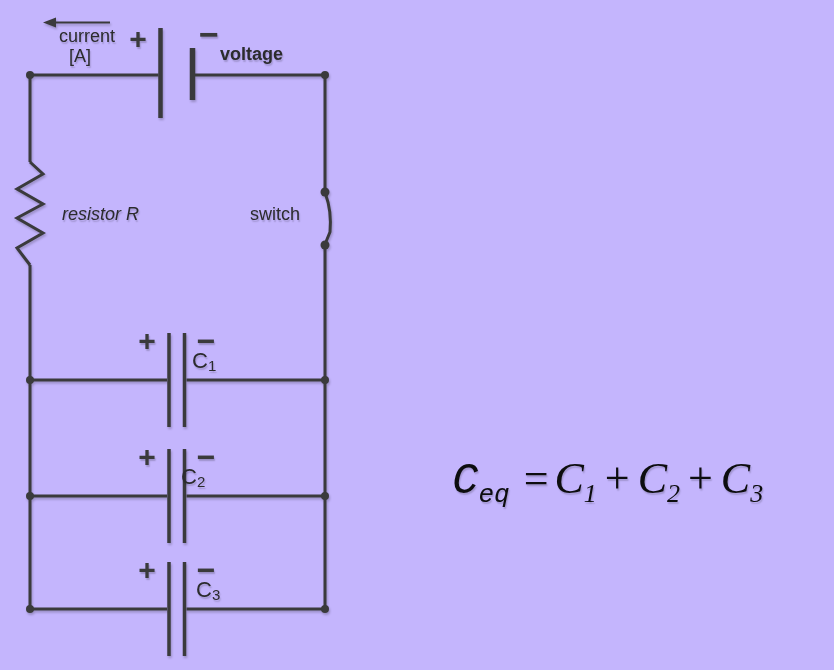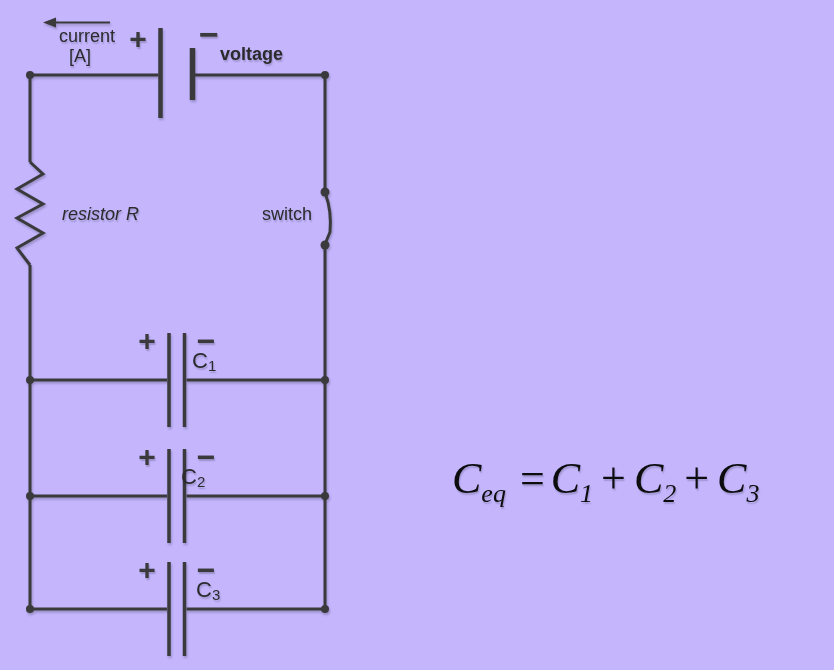--- a/index.html
+++ b/index.html
@@ -30,21 +30,21 @@
   .cap-name{position:absolute;font-size:22px;line-height:24px;color:var(--label-color);
     text-shadow:1px 1.5px 1.5px rgba(0,0,0,0.18);}
   .cap-name sub{font-size:15px;vertical-align:-3px;}
   
   #current-label{left:42px;top:26px;width:90px;}
   #current-unit{left:35px;top:46px;width:90px;}
   #battery-plus{left:122px;top:21px;}
   #battery-minus{left:193px;top:16px;font-size:34px;}
   #voltage-label{left:220px;top:44px;font-weight:bold;}
   #resistor-label{left:62px;top:204px;font-style:italic;}
-  #switch-label{left:250px;top:204px;margin-left:12px;}
+  #switch-label{left:250px;top:204px;}
   .cap-plus{left:131px;}
   .cap-minus{left:190px;font-size:32px;}
   .row1 .cap-plus,.row1 .cap-minus{top:323px;}
   .row2 .cap-plus,.row2 .cap-minus{top:439px;}
   .row3 .cap-plus,.row3 .cap-minus{top:552px;}
   .row1 .cap-name{left:192px;top:349px;}
   .row2 .cap-name{left:181px;top:465px;}
   .row3 .cap-name{left:196px;top:578px;}
   
   #page-title{
@@ -53,21 +53,21 @@
     color:var(--title-color);
     text-shadow:1.5px 2px 2px rgba(0,0,0,0.22);white-space:nowrap;
   }
   #formula{
     position:absolute;left:452px;top:453px;
     font-family:"Liberation Serif", serif;font-style:italic;
     font-size:44px;color:#0d0d0f;line-height:52px;white-space:nowrap;
     text-shadow:1px 1.5px 1.5px rgba(0,0,0,0.18);
   }
   #formula sub{font-size:26px;font-style:italic;vertical-align:-9px;letter-spacing:0;}
-  .f-lhs{margin-right:14px;}
+  .f-lhs{margin-right:14px;font-family:Liberation Mono, monospace;}
   .f-eq{margin-right:6px;font-style:normal;}
   .f-plus{margin:0 8px;font-style:normal;}
 </style>
 </head>
 <body>
 
 <div id="canvas">
 
   <svg id="circuit-svg" width="834" height="670" viewBox="0 0 834 670">
 

